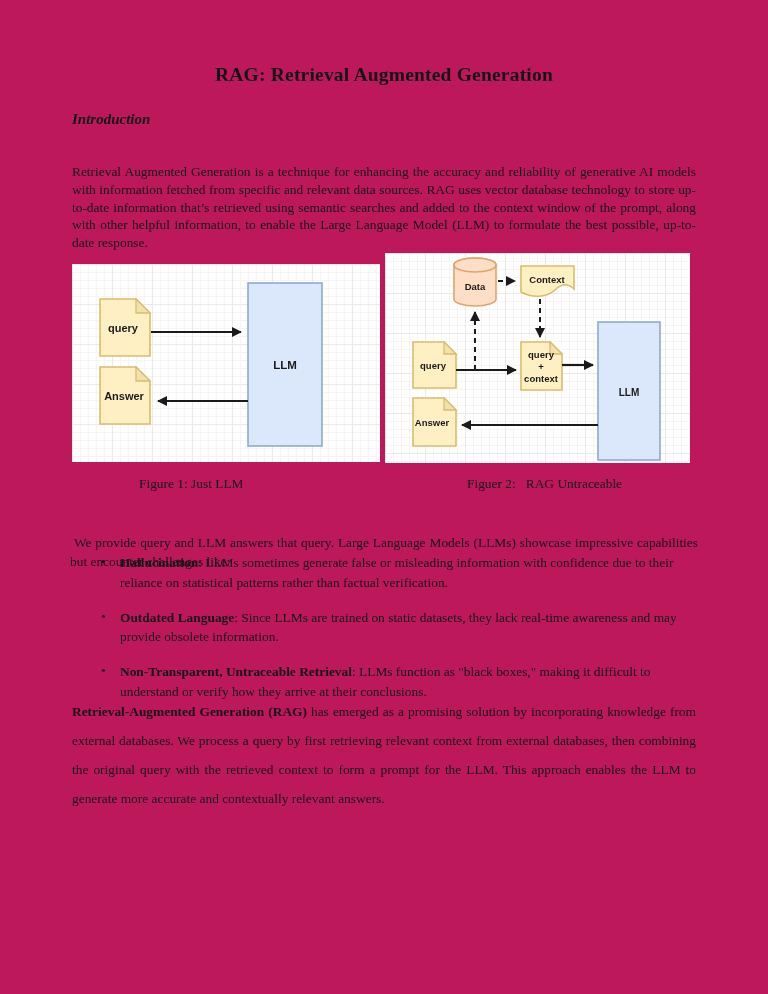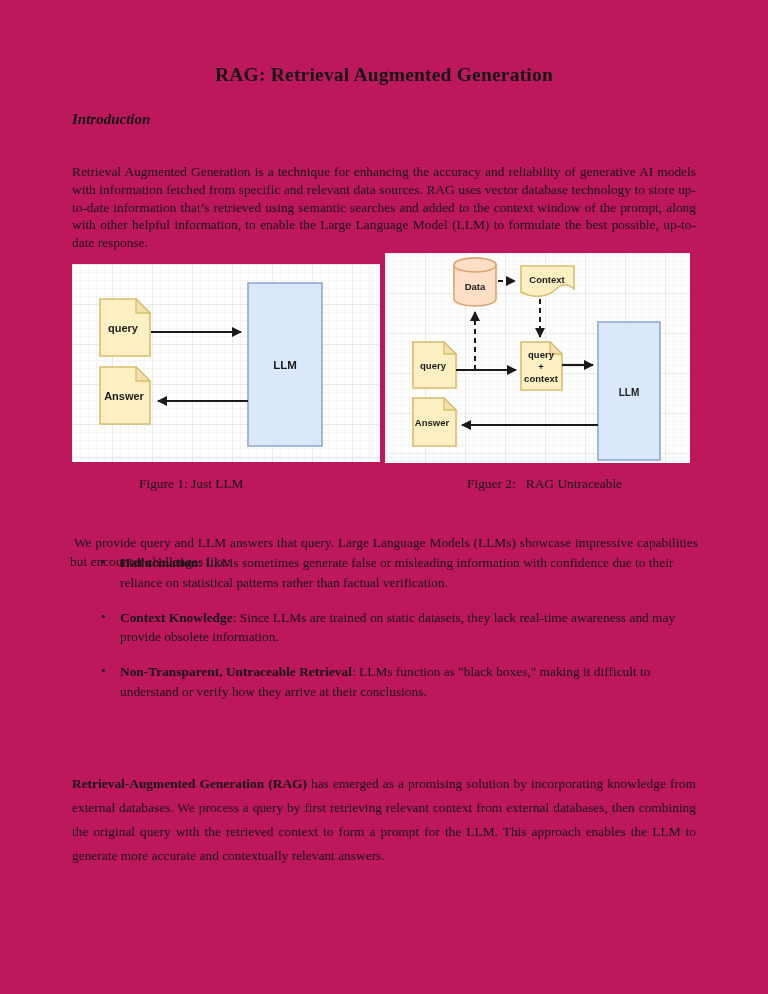--- a/index.html
+++ b/index.html
@@ -43,22 +43,22 @@
     position:absolute; top:553px; left:99px; width:598px;
     margin:0; padding:0; list-style:none;
   }
   .bullets li{
     position:relative; padding-left:21px; margin:0 0 15px 0;
     font-size:13.4px; line-height:19.8px;
   }
   .bullets .marker{ position:absolute; left:2px; top:-1px; }
   .bterm{ font-weight:bold; }
   .concl{
-    position:absolute; top:759px; left:72px; width:624px;
-    line-height:24px; text-align:justify;
+    position:absolute; top:684px; left:72px; width:624px;
+    line-height:29px; text-align:justify;
   }
 </style>
 </head>
 <body>
 
 <div class="page">
 
   <div class="title">RAG: Retrieval Augmented Generation</div>
 
   <div class="intro-heading">Introduction</div>
@@ -152,21 +152,21 @@
   <div class="caption cap1">Figure 1: Just LLM</div>
   <div class="caption cap2">Figuer 2:   RAG Untraceable</div>
 
   <p class="para lead"> We provide query and LLM answers that query. Large Language Models (LLMs) showcase impressive capabilities but encounter challenges like:</p>
 
   <ul class="bullets">
     <li>
       <span class="marker">•</span><span class="bterm">Hallucination</span><span>: LLMs sometimes generate false or misleading  information with confidence due to their reliance on statistical patterns rather than factual verification.</span>
     </li>
     <li>
-      <span class="marker">•</span><span class="bterm">Context Knowledge</span><span>: Since LLMs are trained on static datasets, they lack real-time awareness and may provide obsolete information.</span>
+      <span class="marker">•</span><span class="bterm">Outdated Language</span><span>: Since LLMs are trained on static datasets, they lack real-time awareness and may provide obsolete information.</span>
     </li>
     <li>
       <span class="marker">•</span><span class="bterm">Non-Transparent, Untraceable Retrieval</span><span>: LLMs function as "black boxes," making it difficult to understand or verify how they arrive at their conclusions.</span>
     </li>
   </ul>
 
   <p class="para concl">
     <span class="bterm">Retrieval-Augmented Generation (RAG)</span><span> has emerged as a promising solution by incorporating knowledge from external databases. We process a query by first retrieving relevant context from external databases, then combining the original query with the retrieved context to form a prompt for the LLM. This approach enables the LLM to generate more accurate and contextually relevant answers.</span>
   </p>
 

